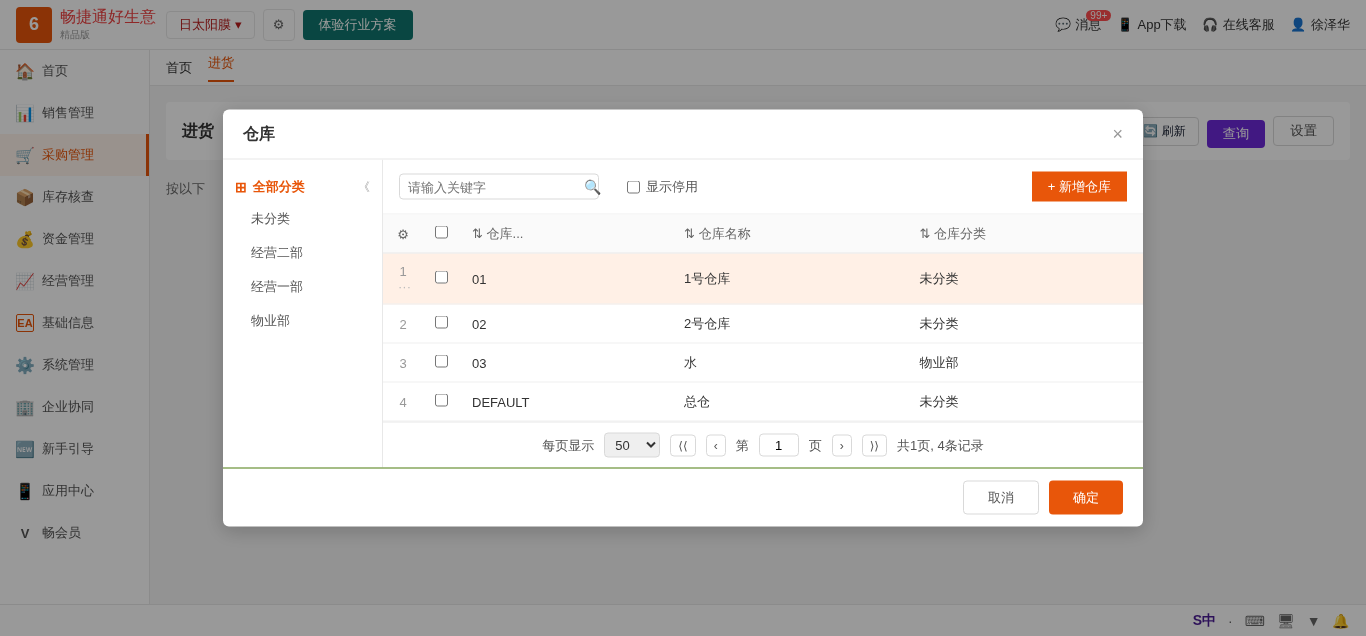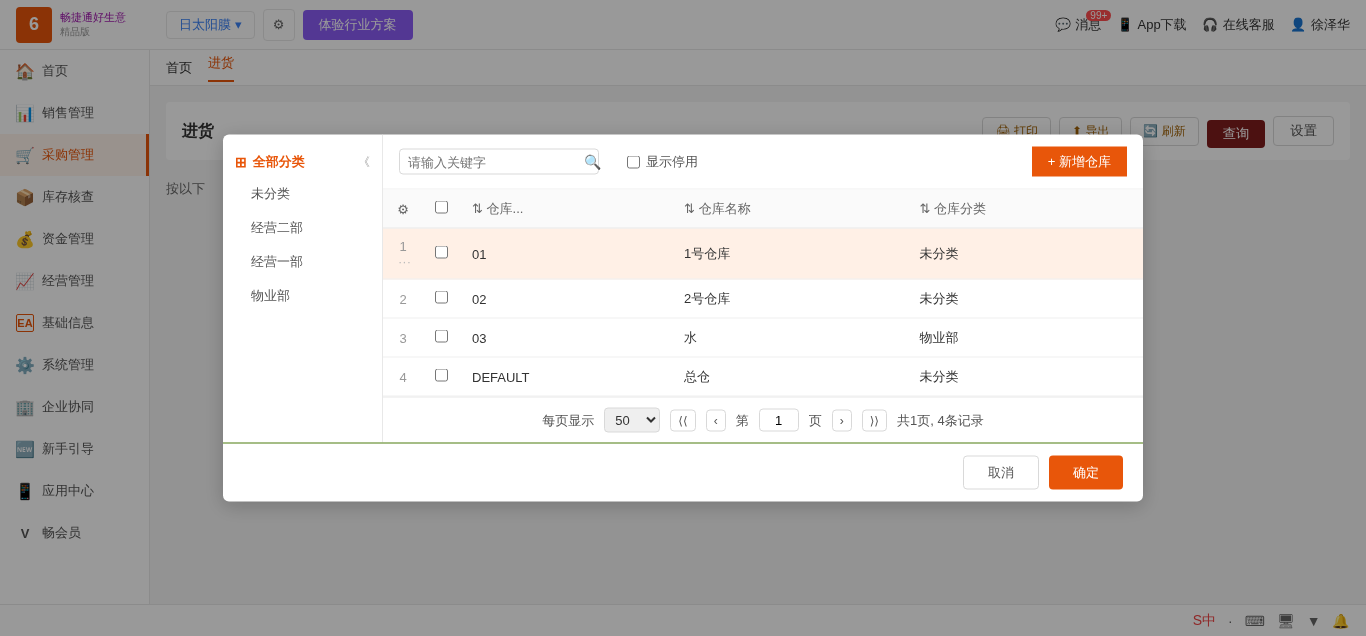--- a/index.html
+++ b/index.html
@@ -21,35 +21,35 @@
       align-items: center;
       gap: 8px;
     }
     .logo-icon {
       width: 36px; height: 36px;
       background: #e8560a;
       border-radius: 4px;
       display: flex; align-items: center; justify-content: center;
       color: #fff; font-size: 18px; font-weight: bold;
     }
-    .logo-text { font-size: 11px; color: #a21caf; line-height: 1.3; }
+    .logo-text { font-size: 16px; color: #ef4444; line-height: 1.3; }
     .logo-sub { font-size: 10px; color: #999; }
     .topbar-center { flex: 1; display: flex; align-items: center; gap: 8px; }
     .company-select {
       display: flex; align-items: center; gap: 4px;
       padding: 4px 12px; border: 1px solid #e8e8e8; border-radius: 4px;
-      cursor: pointer; color: #3b82f6; background: #fff; font-size: 13px;
+      cursor: pointer; color: #b91c1c; background: #fff; font-size: 13px;
     }
     .gear-btn {
       width: 32px; height: 32px; border: 1px solid #e8e8e8; border-radius: 4px;
       display: flex; align-items: center; justify-content: center; cursor: pointer; background: #fff;
       color: #666;
     }
     .try-btn {
-      padding: 6px 16px; background: #8b5cf6; color: #fff; border: none;
+      padding: 6px 16px; background: #0f766e; color: #fff; border: none;
       border-radius: 4px; cursor: pointer; font-size: 13px;
     }
     .topbar-right { display: flex; align-items: center; gap: 16px; }
     .notice-item { display: flex; align-items: center; gap: 4px; color: #333; cursor: pointer; position: relative; }
     .badge {
       background: #ff4d4f; color: #fff; font-size: 10px;
       padding: 0 4px; border-radius: 8px; position: absolute; top: -6px; right: -10px;
     }
     .user-name { color: #333; cursor: pointer; }
 
@@ -86,21 +86,21 @@
 
     
     .page-header {
       background: #fff; padding: 12px 16px; border-radius: 4px; margin-bottom: 12px;
       display: flex; align-items: center; justify-content: space-between;
     }
     .page-title { font-size: 16px; font-weight: 600; color: #333; }
     .toolbar { display: flex; gap: 8px; align-items: center; }
     .toolbar-btn {
       padding: 5px 12px; border: 1px solid #d9d9d9; background: #fff;
-      border-radius: 4px; cursor: pointer; color: #a16207; font-size: 12px;
+      border-radius: 4px; cursor: pointer; color: #0f172a; font-size: 12px;
     }
 
     
     .overlay {
       position: fixed; top: 0; left: 0; right: 0; bottom: 0;
       background: rgba(0,0,0,0.4); z-index: 999;
     }
 
     
     .modal {
@@ -210,21 +210,21 @@
     }
 
     
     .statusbar {
       position: fixed; bottom: 0; left: 0; right: 0; height: 32px;
       background: #fff; border-top: 1px solid #e8e8e8;
       display: flex; align-items: center; justify-content: flex-end;
       padding: 0 16px; gap: 12px; z-index: 200;
     }
     .status-icon { color: #666; font-size: 14px; cursor: pointer; }
-    .query-btn { padding: 5px 16px; background: #7f1d1d; color: #fff; border: none; border-radius: 4px; cursor: pointer; margin-top: 6px; }
+    .query-btn { padding: 5px 16px; background: #6d28d9; color: #fff; border: none; border-radius: 4px; cursor: pointer; margin-top: 6px; }
     .settings-btn { padding: 5px 16px; background: #fff; color: #555; border: 1px solid #d9d9d9; border-radius: 4px; cursor: pointer; }
   </style>
 </head>
 <body>
 
 <div class="overlay"></div>
 
 <div class="topbar">
   <div class="topbar-logo">
     <div class="logo-icon">6</div>
@@ -327,20 +327,24 @@
       <button class="toolbar-btn">🔄 <span>刷新</span></button>
       <button class="query-btn">查询</button>
       <button class="settings-btn">设置</button>
     </div>
   </div>
   <div style="color:#666;font-size:13px;padding:8px 0;">按以下</div>
 </div>
 
 <div class="modal">
 
+  <div class="modal-header">
+    <span class="modal-title">仓库</span>
+    <span class="modal-close">×</span>
+  </div>
 
   <div class="modal-body">
 
     <div class="cat-panel">
       <div class="cat-header">
         <div class="cat-header-label">
           <span class="cat-grid-icon">⊞</span>
           <span>全部分类</span>
         </div>
         <span class="collapse-btn">《</span>
@@ -441,19 +445,19 @@
     </div>
   </div>
 
   <div class="modal-action-footer">
     <button class="cancel-btn">取消</button>
     <button class="confirm-btn">确定</button>
   </div>
 </div>
 
 <div class="statusbar">
-  <span class="status-icon" style="color:#ef4444;font-weight:normal;">S中</span>
+  <span class="status-icon" style="color:#4c1d95;font-weight:bold;">S中</span>
   <span class="status-icon">·</span>
   <span class="status-icon">⌨</span>
   <span class="status-icon">🖥</span>
   <span class="status-icon">▼</span>
   <span class="status-icon">🔔</span>
 </div>
 
 </body></html>

